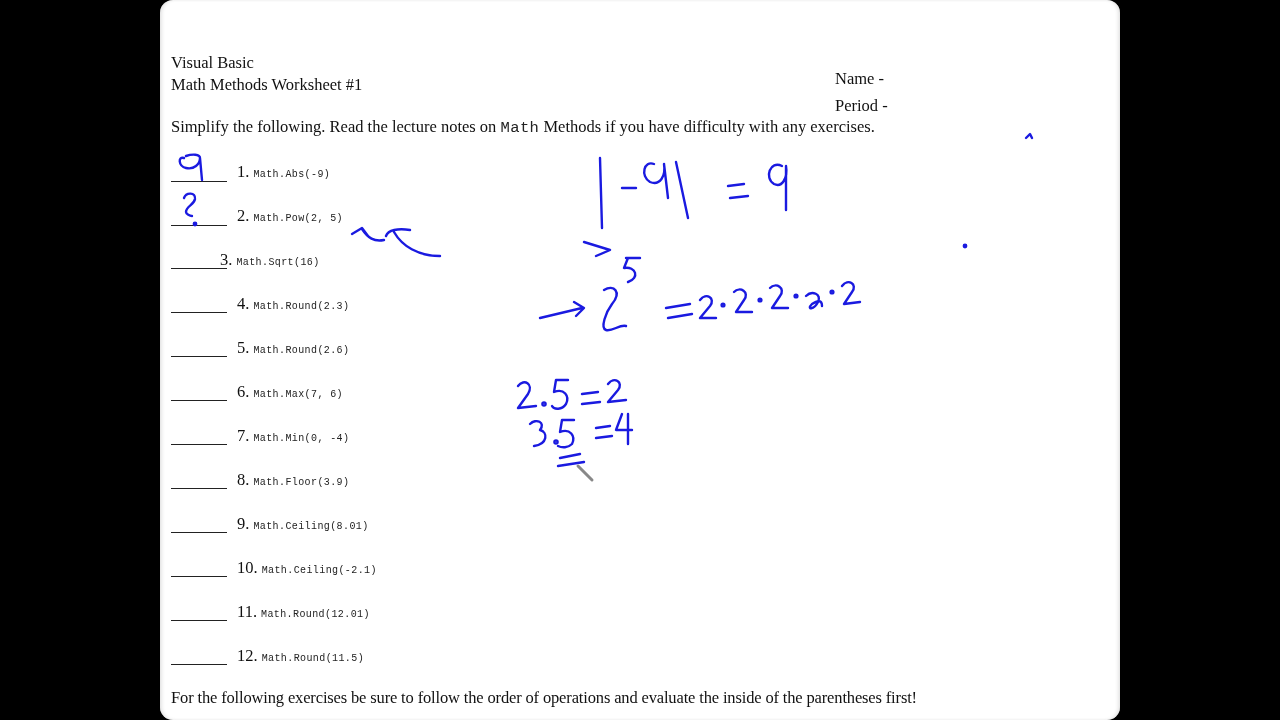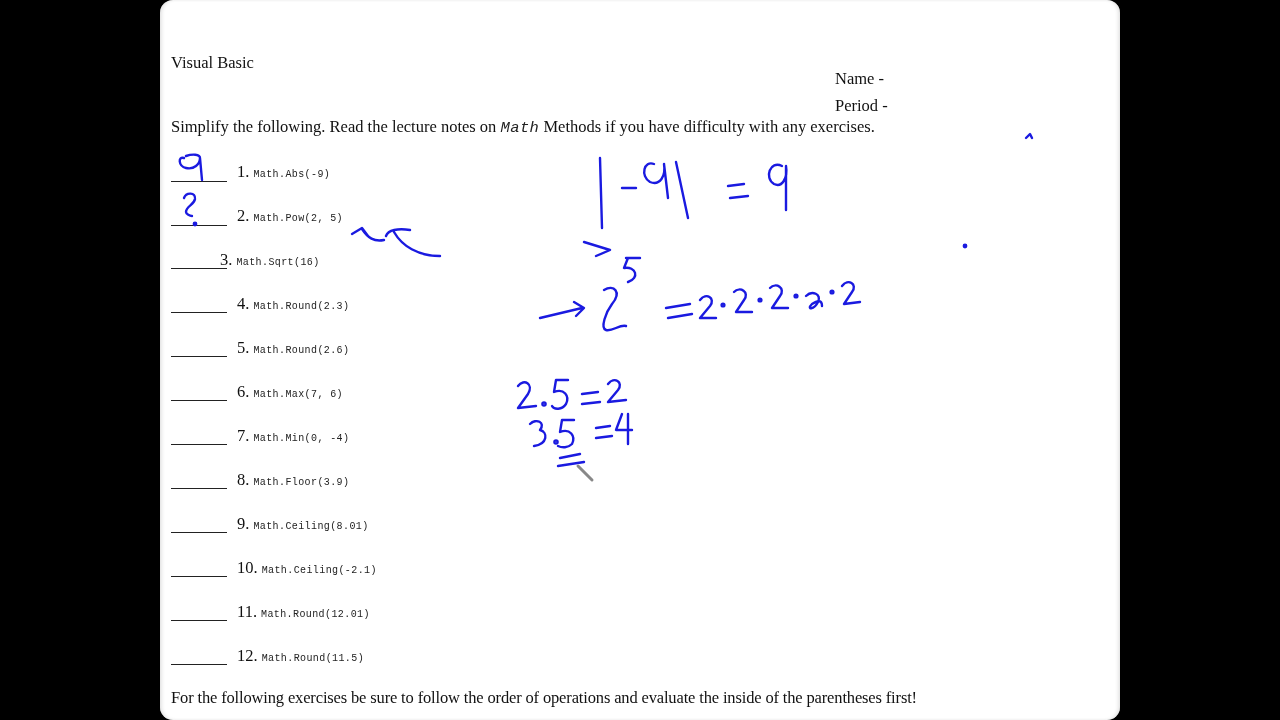--- a/index.html
+++ b/index.html
@@ -51,25 +51,26 @@
       stroke-linecap: round;
       stroke-linejoin: round;
     }
   </style>
 </head>
 <body>
 
 <div class="page">
 
   <div class="abs serif" style="left:11px; top:53px;">Visual Basic</div>
+  <div class="abs serif" style="left:11px; top:75px;">Math Methods Worksheet #1</div>
   <div class="abs serif" style="left:675px; top:53px;margin-top:16px;">Name -</div>
   <div class="abs serif" style="left:675px; top:96px;">Period -</div>
 
   <div class="abs serif" style="left:11px; top:117px;">
-    <span>Simplify the following. Read the lecture notes on </span><span class="mono" style="font-size:15.5px;font-style:italic;">Math</span><span> Methods if you have difficulty with any exercises.</span>
+    <span>Simplify the following. Read the lecture notes on </span><span class="mono" style="font-size:15.5px;">Math</span><span> Methods if you have difficulty with any exercises.</span>
   </div>
 
   <div>
     <div>
       <div class="blank" style="left:11px; top:181px;"></div>
       <div class="abs" style="left:77px; top:162px;">
         <span class="serif">1.</span>
         <span class="mono">Math.Abs(-9)</span>
       </div>
     </div>

